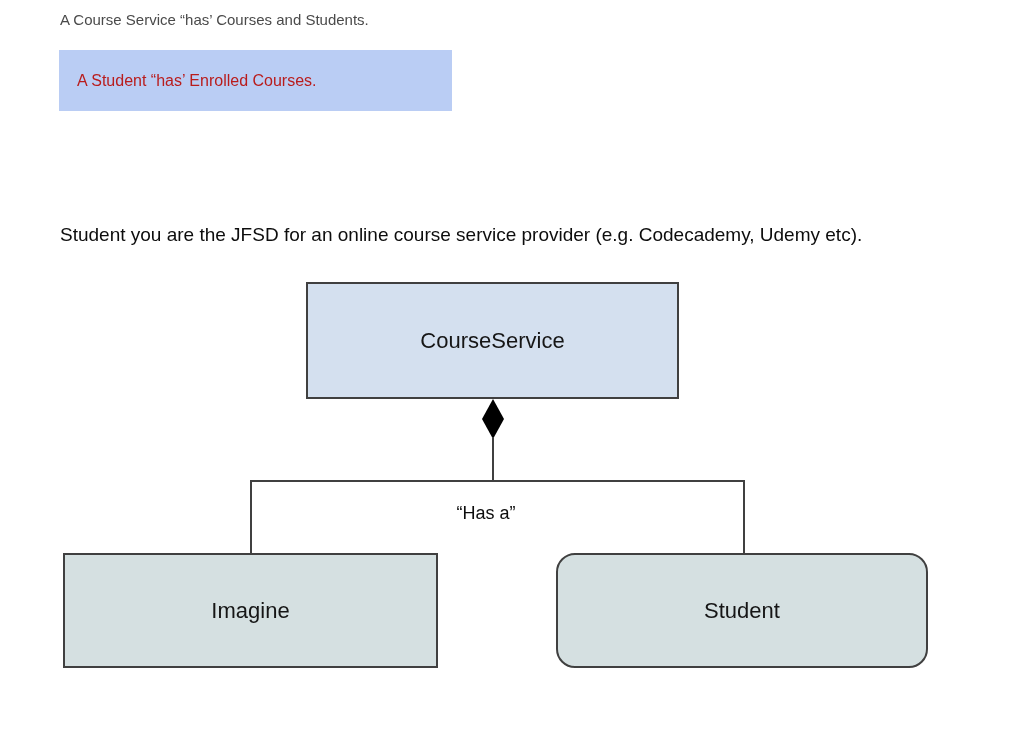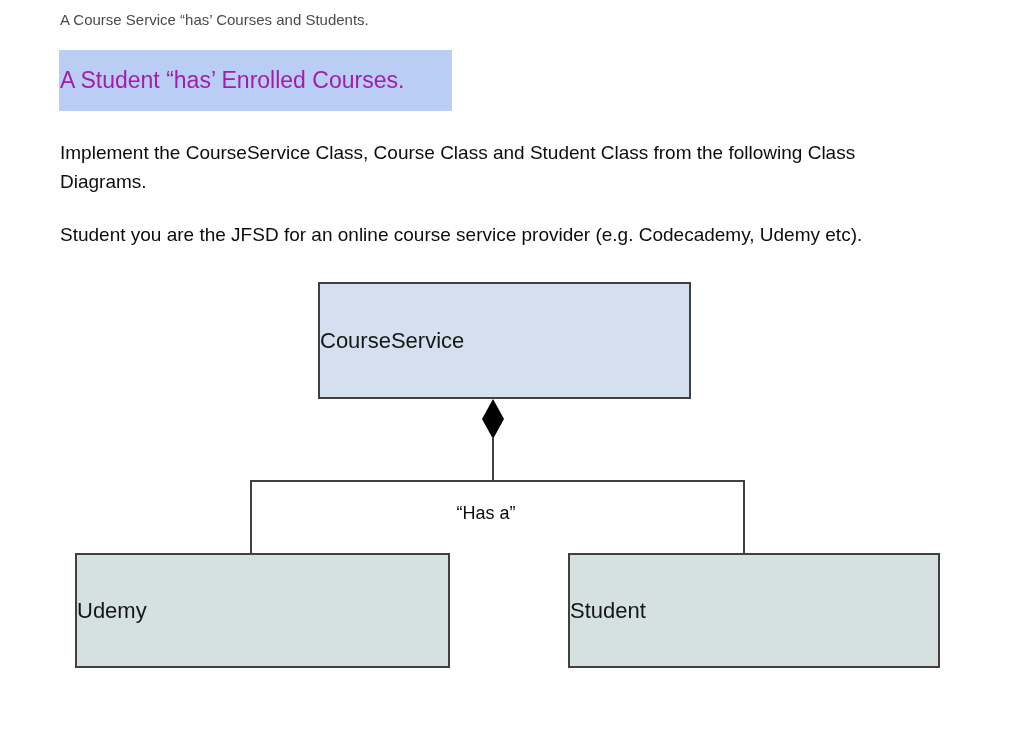--- a/index.html
+++ b/index.html
@@ -29,47 +29,46 @@
     position: absolute;
     left: 59px;
     top: 50px;
     width: 393px;
     height: 61px;
     background: var(--text-highlight, #bacdf4);
     display: flex;
     align-items: center;
   }
   .heading-highlight-band .heading-highlight-text {
-    font-size: 23px;
-    color: #a21caf;
+    font-size: 16px;
+    color: #b91c1c;
     white-space: nowrap;
-    padding-left: 1px;
+    padding-left: 18px;
   }
   .para {
     position: absolute;
     left: 60px;
     color: #0d0d0d;
     font-size: 19px;
     line-height: 29px;
     white-space: pre-line;
   }
   .para-implement { top: 138px; width: 900px; }
   .para-imagine   { top: 220px; width: 940px; }
 
   
   .class-box {
     position: absolute;
     box-sizing: border-box;
     border: 2px solid var(--box-border, #404040);
     display: flex;
     align-items: center;
-    justify-content: flex-start;
+    justify-content: center;
     font-size: 22px;
     color: #161616;
-    margin-left: 12px;
   }
   .parent-box {
     left: 306px;
     top: 282px;
     width: 373px;
     height: 117px;
     background: var(--parent-box-fill, #d4e0ef);
   }
   .course-box {
     left: 63px;
@@ -77,20 +76,21 @@
     width: 375px;
     height: 115px;
     background: var(--child-box-fill, #d5e0e1);
   }
   .student-box {
     left: 556px;
     top: 553px;
     width: 372px;
     height: 115px;
     background: var(--child-box-fill, #d5e0e1);
+    border-radius: 19px;
   }
   .diamond {
     position: absolute;
     left: 482px;
     top: 399px;
     width: 22px;
     height: 40px;
     background: #000000;
     clip-path: polygon(50% 0, 100% 50%, 50% 100%, 0 50%);
   }
@@ -117,39 +117,37 @@
 <body>
 
 <div class="page">
 
   <div class="heading-primary">A Course Service “has’ Courses and Students.</div>
 
   <div class="heading-highlight-band">
     <span class="heading-highlight-text">A Student “has’ Enrolled Courses.</span>
   </div>
 
-  <div class="para para-implement">Implement the CourseService Class, Course Class and Student Class from the following Class
-Diagrams.</div>
 
   <div class="para para-imagine">Student you are the JFSD for an online course service provider (e.g. Codecademy, Udemy etc).</div>
 
   <div class="class-box parent-box">
     <span>CourseService</span>
   </div>
 
   <div class="diamond"></div>
 
   <div class="line line-stem"></div>
   <div class="line line-cross"></div>
   <div class="line line-drop-left"></div>
   <div class="line line-drop-right"></div>
 
   <div class="relationship-label">“Has a”</div>
 
   <div class="class-box course-box">
-    <span>Udemy</span>
+    <span>Imagine</span>
   </div>
 
   <div class="class-box student-box">
     <span>Student</span>
   </div>
 
 </div>
 
 </body></html>

